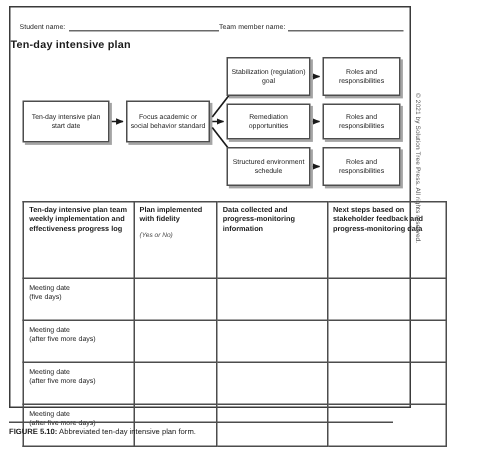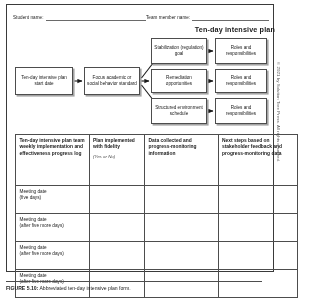--- a/index.html
+++ b/index.html
@@ -63,21 +63,21 @@
     border-bottom: 0.7px solid #6a6a6a;
     height: 5px;
   }
 
   
   .form-title {
     position: absolute;
     left: 0;
     top: 20px;
     width: 268px;
-    text-align: right;
+    text-align: left;
     font-size: 7.2px;
     font-weight: bold;
     letter-spacing: .15px;
   }
 
   
   .flow {
     position: absolute;
     left: 0;
     top: 0;

